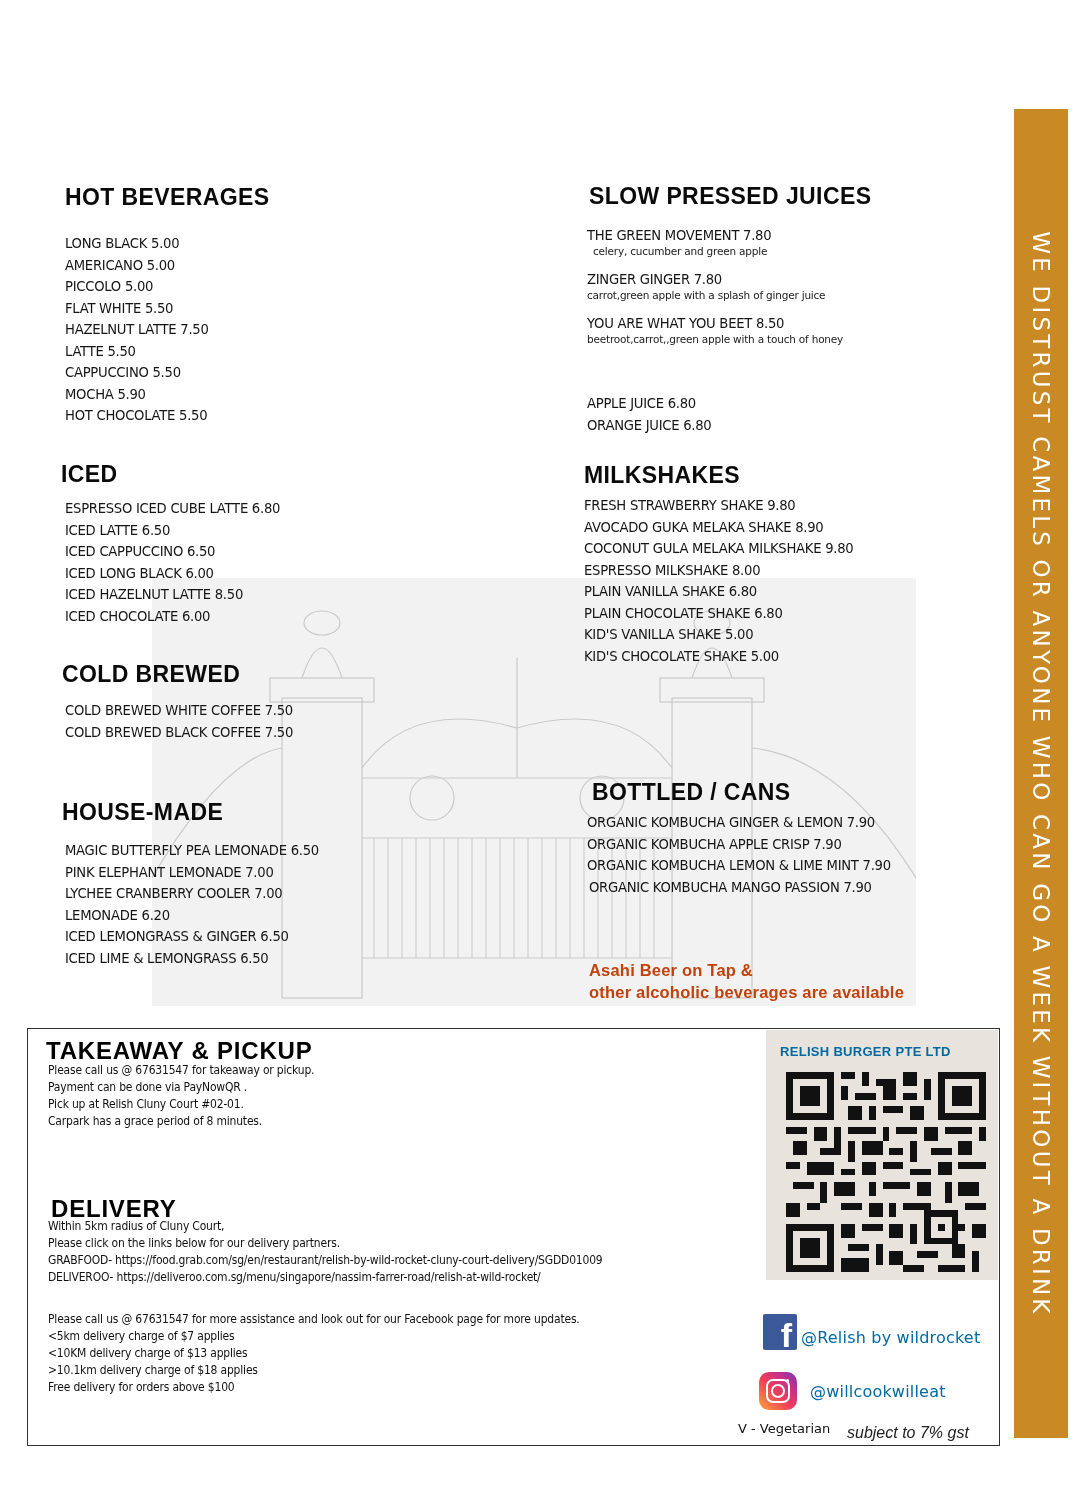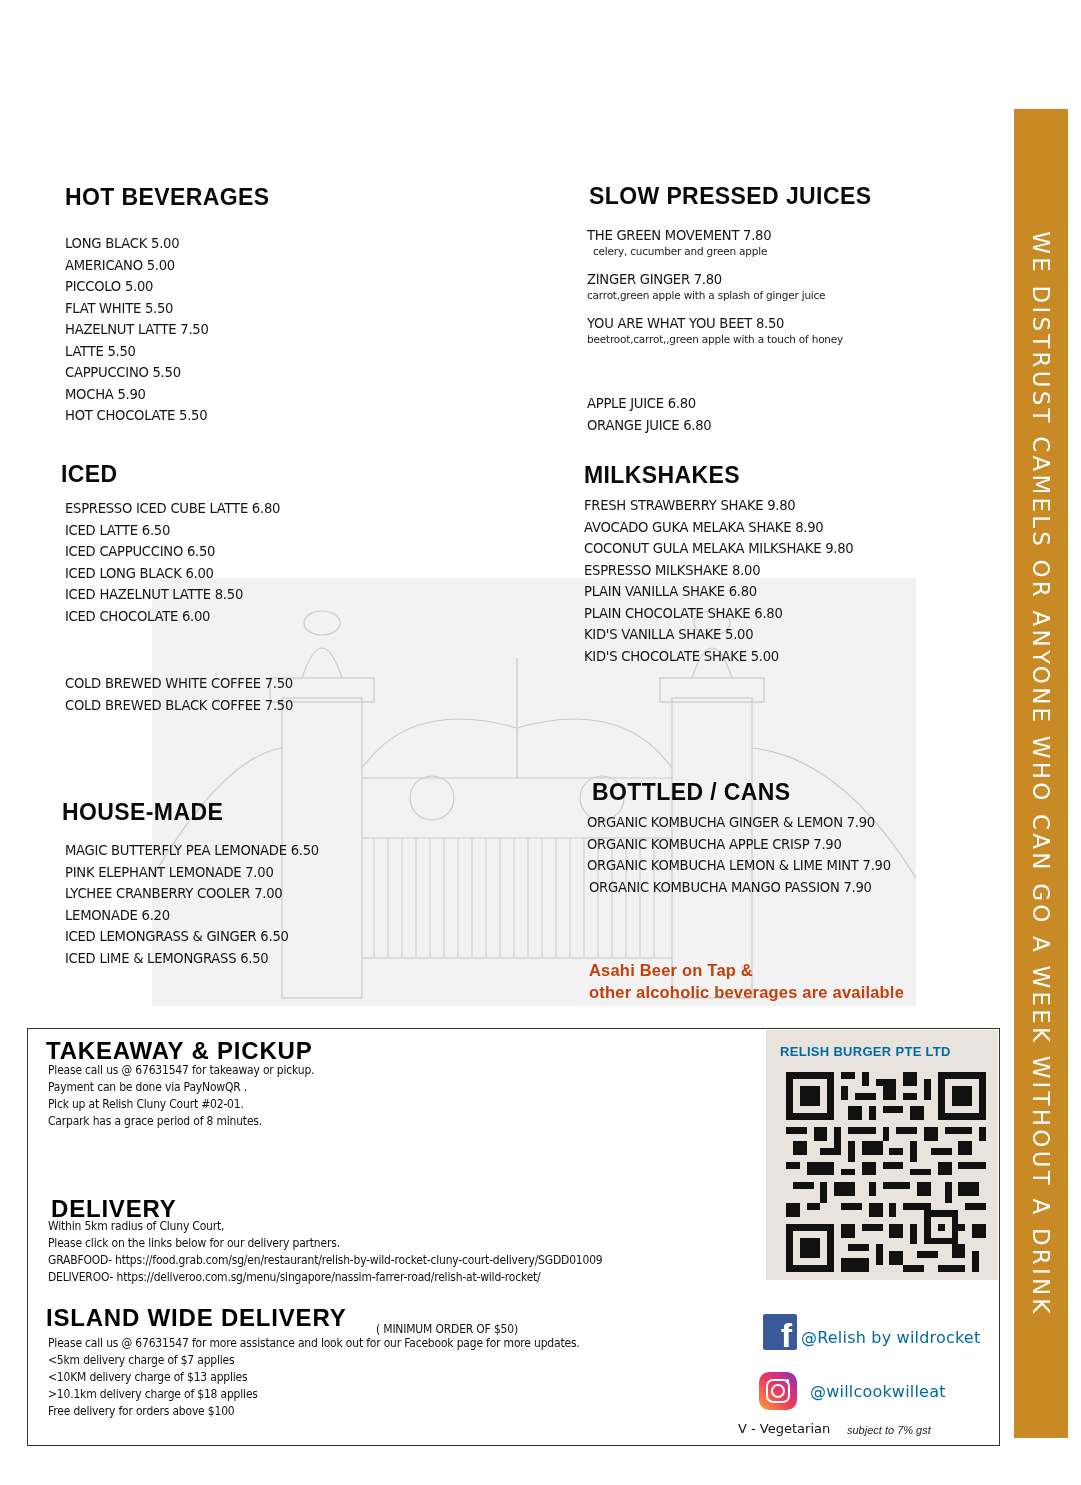--- a/index.html
+++ b/index.html
@@ -166,20 +166,21 @@
     <li class="item">COCONUT GULA MELAKA MILKSHAKE 9.80</li>
     <li class="item">ESPRESSO MILKSHAKE 8.00</li>
     <li class="item">PLAIN VANILLA SHAKE 6.80</li>
     <li class="item">PLAIN CHOCOLATE SHAKE 6.80</li>
     <li class="item">KID'S VANILLA SHAKE 5.00</li>
     <li class="item">KID'S CHOCOLATE SHAKE 5.00</li>
   </ul>
 </section>
 
 <section class="abs" style="left:62px; top:661px;">
+  <h2 class="heading">COLD BREWED</h2>
   <ul style="margin-top:12px; margin-left:3px;">
     <li class="item">COLD BREWED WHITE COFFEE 7.50</li>
     <li class="item">COLD BREWED BLACK COFFEE 7.50</li>
   </ul>
 </section>
 
 <section class="abs" style="left:62px; top:799px;">
   <h2 class="heading">HOUSE-MADE</h2>
   <ul style="margin-top:14px; margin-left:3px;">
     <li class="item">MAGIC BUTTERFLY PEA LEMONADE 6.50</li>
@@ -226,24 +227,20 @@
   <div class="info-heading">DELIVERY</div>
   <div style="margin-top:-3px; margin-left:-3px;">
     <div class="info-line">Within 5km radius of Cluny Court,</div>
     <div class="info-line">Please click on the links below for our delivery partners.</div>
     <div class="info-line">GRABFOOD- https://food.grab.com/sg/en/restaurant/relish-by-wild-rocket-cluny-court-delivery/SGDD01009</div>
     <div class="info-line">DELIVEROO- https://deliveroo.com.sg/menu/singapore/nassim-farrer-road/relish-at-wild-rocket/</div>
   </div>
 </section>
 
 <section class="abs" style="left:46px; top:1306px;">
-  <div style="display:flex; align-items:flex-end;">
-    <div class="info-heading">ISLAND WIDE DELIVERY</div>
-    <div class="info-line" style="margin-left:30px; margin-bottom:-8px;">( MINIMUM ORDER OF $50)</div>
-  </div>
   <div style="margin-top:5px; margin-left:2px;">
     <div class="info-line">Please call us @ 67631547 for more assistance and look out for our Facebook page for more updates.</div>
     <div class="info-line">&lt;5km delivery charge of $7 applies</div>
     <div class="info-line">&lt;10KM delivery charge of $13 applies</div>
     <div class="info-line">&gt;10.1km delivery charge of $18 applies</div>
     <div class="info-line">Free delivery for orders above $100</div>
   </div>
 </section>
 
 <div class="abs qr-card">
@@ -291,13 +288,13 @@
 <div class="abs social-row" style="left:759px; top:1372px;">
   <div class="ig-icon">
     <div class="ring"></div>
       <div class="lens"></div>
       <div class="dot"></div>
   </div>
   <div class="social-handle" style="margin-left:13px;">@willcookwilleat</div>
 </div>
 
 <div class="abs" style="left:738px; top:1421px; font-family:'DejaVu Sans',sans-serif; font-size:13px; color:#111;">V - Vegetarian</div>
-<div class="abs" style="left:847px; top:1424px; font-family:'Liberation Sans',sans-serif; font-style:italic; font-size:11px; color:#222;">subject to 7% gst</div>
+<div class="abs" style="left:847px; top:1424px; font-family:'Liberation Sans',sans-serif; font-style:italic; font-size:16px; color:#222;">subject to 7% gst</div>
 
 </body></html>

